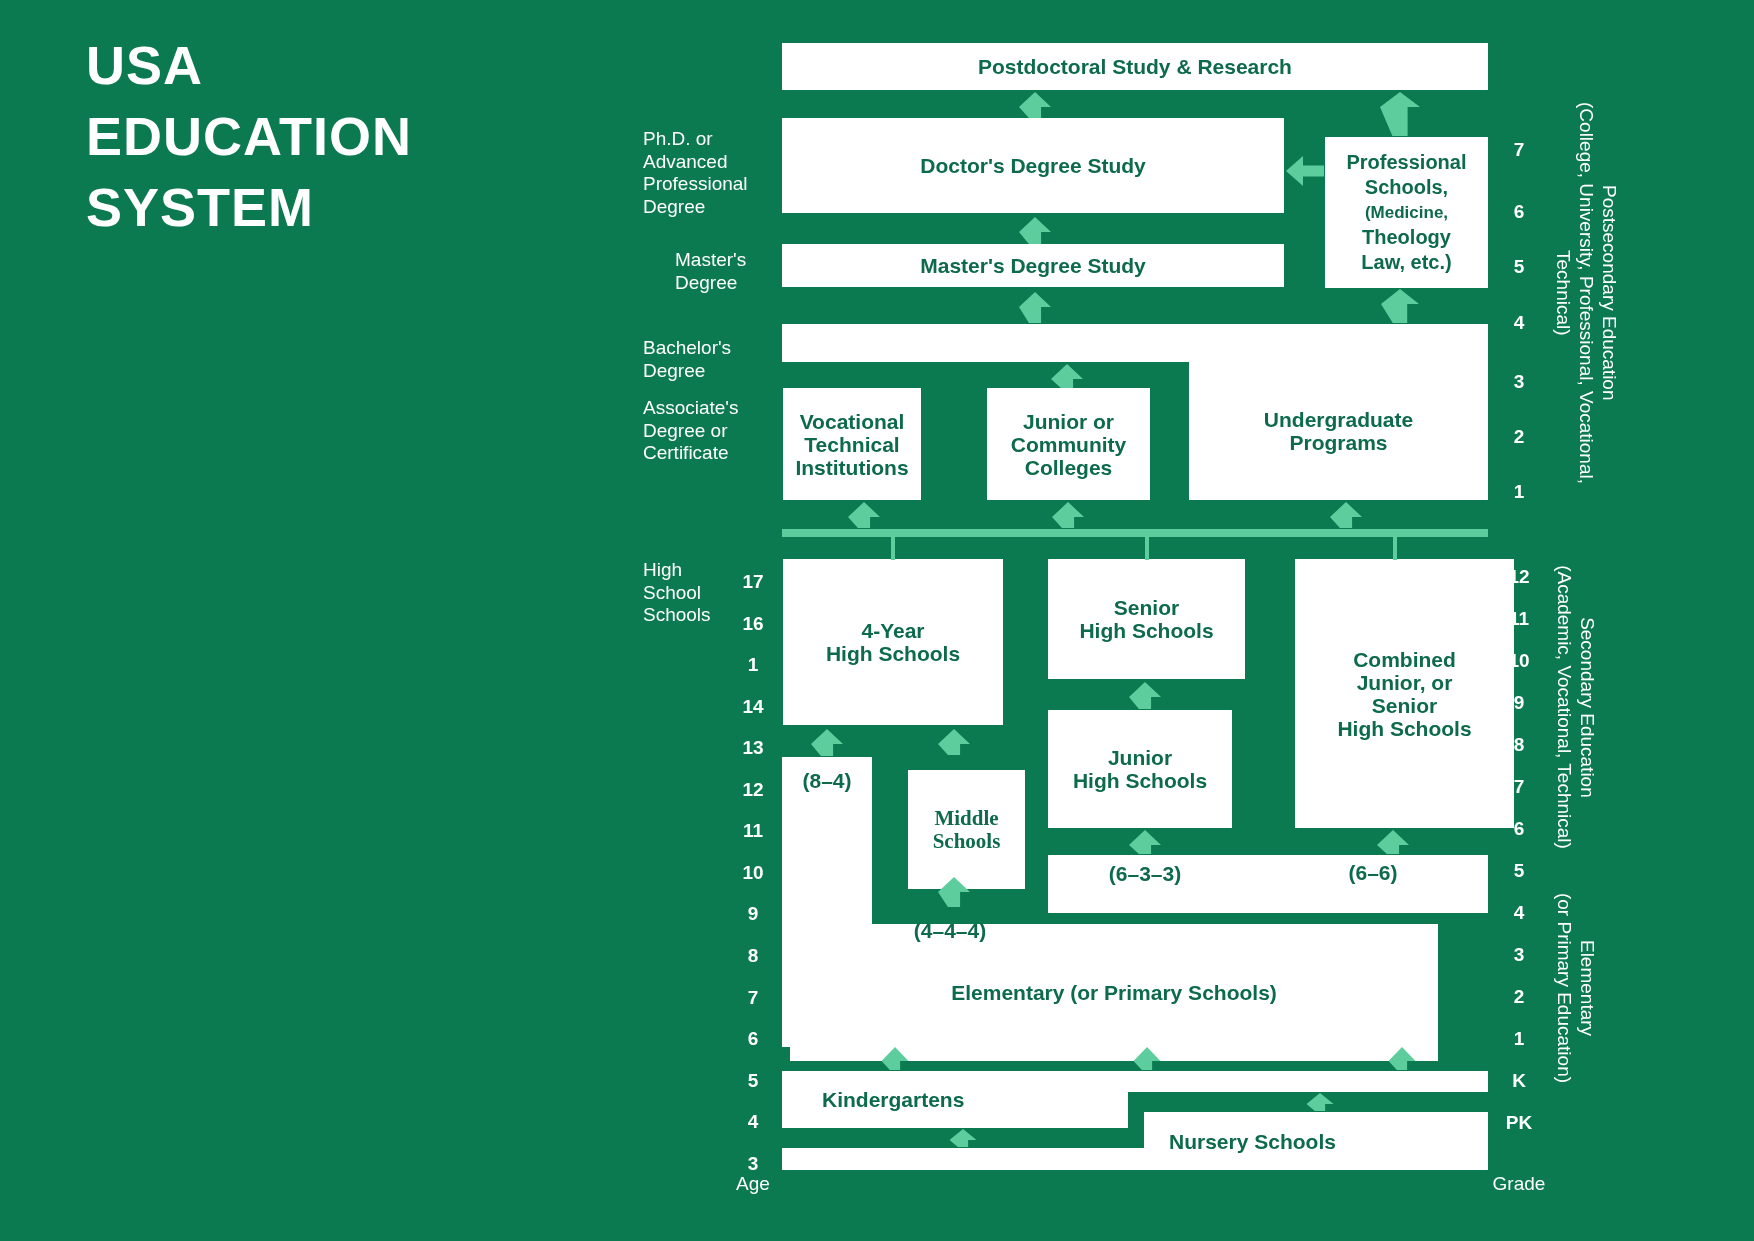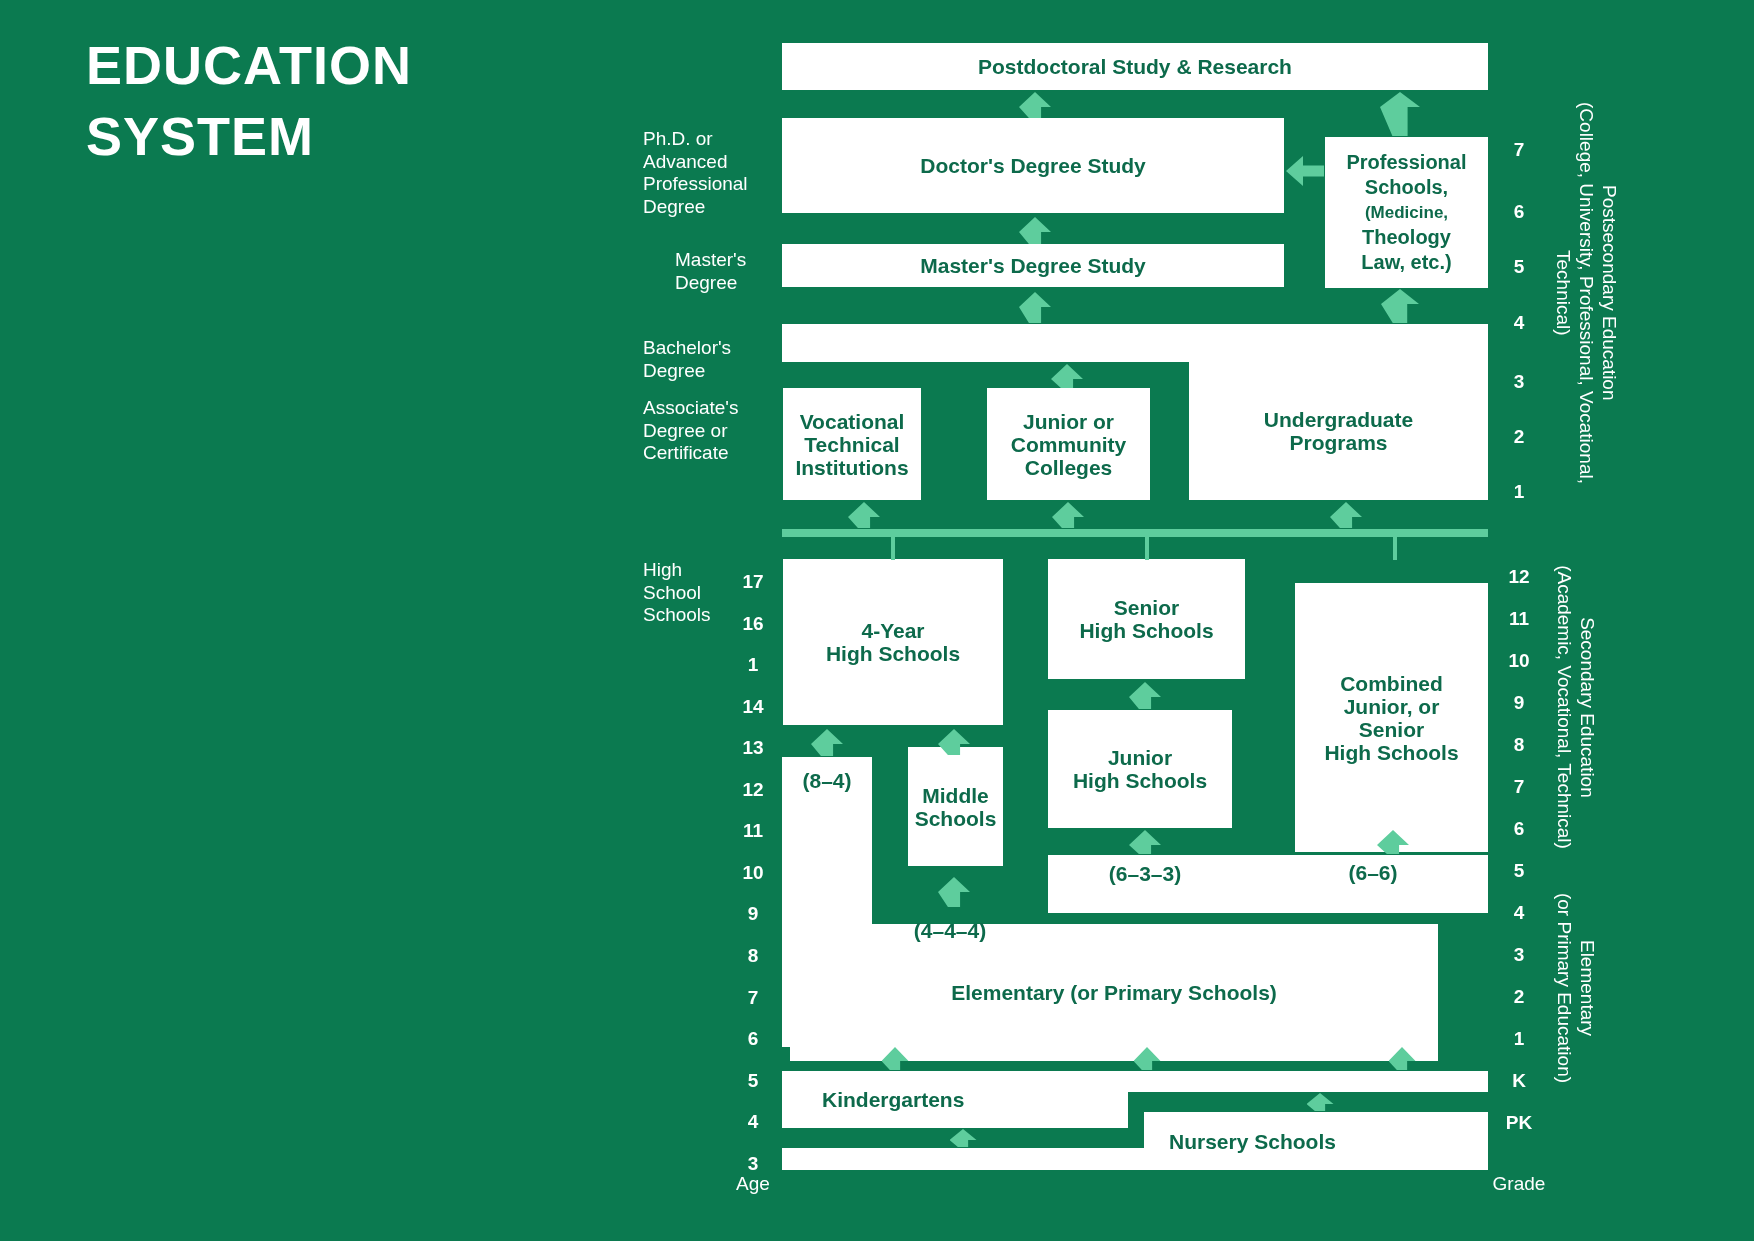--- a/index.html
+++ b/index.html
@@ -38,20 +38,21 @@
 
   .arrow{position:absolute;background:var(--accent);}
   .bar{position:absolute;background:var(--accent);}
   .dropline{position:absolute;background:var(--accent);}
 </style>
 </head>
 <body>
 
 <div id="canvas">
   <div class="title">
+    <span>USA</span>
     <span>EDUCATION</span>
     <span>SYSTEM</span>
   </div>
 <div class="wbox" style="left: 782px; top: 43px; width: 706px; height: 47px;">
       <span class="bl">Postdoctoral Study &amp; Research</span>
     </div>
     <div class="wbox" style="left: 782px; top: 118px; width: 502px; height: 95px;">
       <span class="bl">Doctor's Degree Study</span>
     </div>
     <div class="wbox" style="left: 782px; top: 244px; width: 502px; height: 43px;">
@@ -84,27 +85,27 @@
       <span class="bl">High Schools</span>
     </div>
     <div class="wbox" style="left: 1048px; top: 559px; width: 197px; height: 120px;">
       <span class="bl">Senior</span>
       <span class="bl">High Schools</span>
     </div>
     <div class="wbox" style="left: 1048px; top: 710px; width: 184px; height: 118px;">
       <span class="bl">Junior</span>
       <span class="bl">High Schools</span>
     </div>
-    <div class="wbox" style="left: 1295px; top: 583px; width: 193px; height: 269px;">
+    <div class="wbox" style="left: 1295px; top: 559px; width: 219px; height: 269px;">
       <span class="bl">Combined</span>
       <span class="bl">Junior, or</span>
       <span class="bl">Senior</span>
       <span class="bl">High Schools</span>
     </div>
-    <div class="wbox" style="left: 908px; top: 747px; width: 95px; height: 119px;">
+    <div class="wbox" style="left: 908px; top: 770px; width: 117px; height: 119px; font-family: Liberation Serif, serif;">
       <span class="bl">Middle</span>
       <span class="bl">Schools</span>
     </div>
     <div class="wbox" style="left: 782px; top: 757px; width: 90px; height: 290px;"></div>
     <div class="wbox" style="left: 1048px; top: 855px; width: 440px; height: 58px;"></div>
     <div class="wbox" style="left: 782px; top: 924px; width: 648px; height: 137px; margin-left: 8px;">
       <span class="bl">Elementary (or Primary Schools)</span>
     </div>
     <div class="wbox" style="left: 782px; top: 1071px; width: 346px; height: 57px; align-items: flex-start; padding-left: 40px; box-sizing: border-box;">
       <span class="bl">Kindergartens</span>

